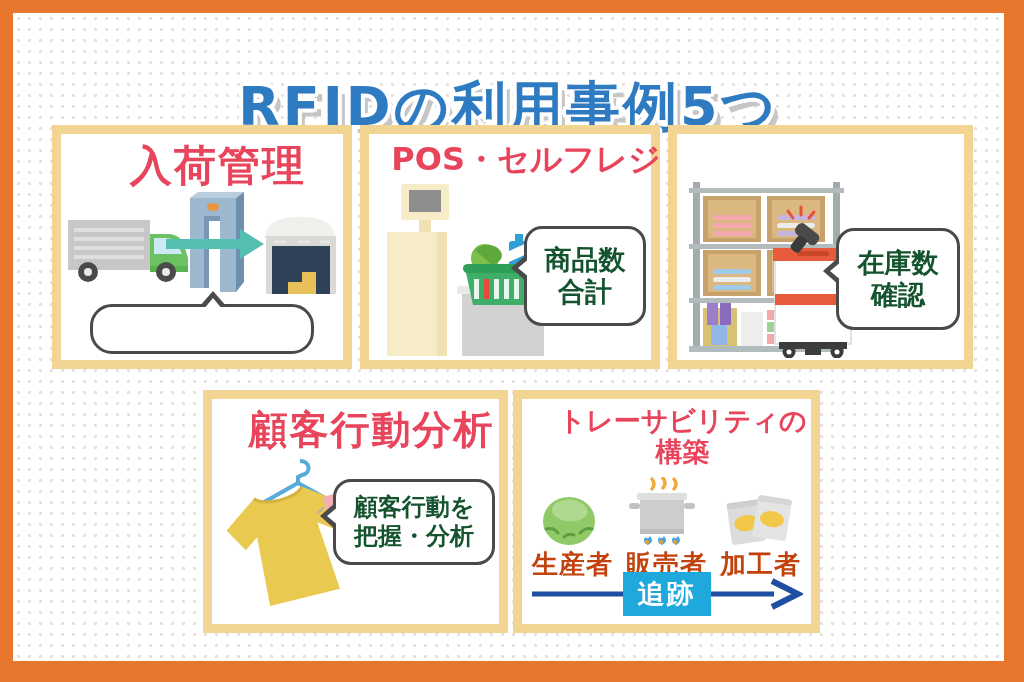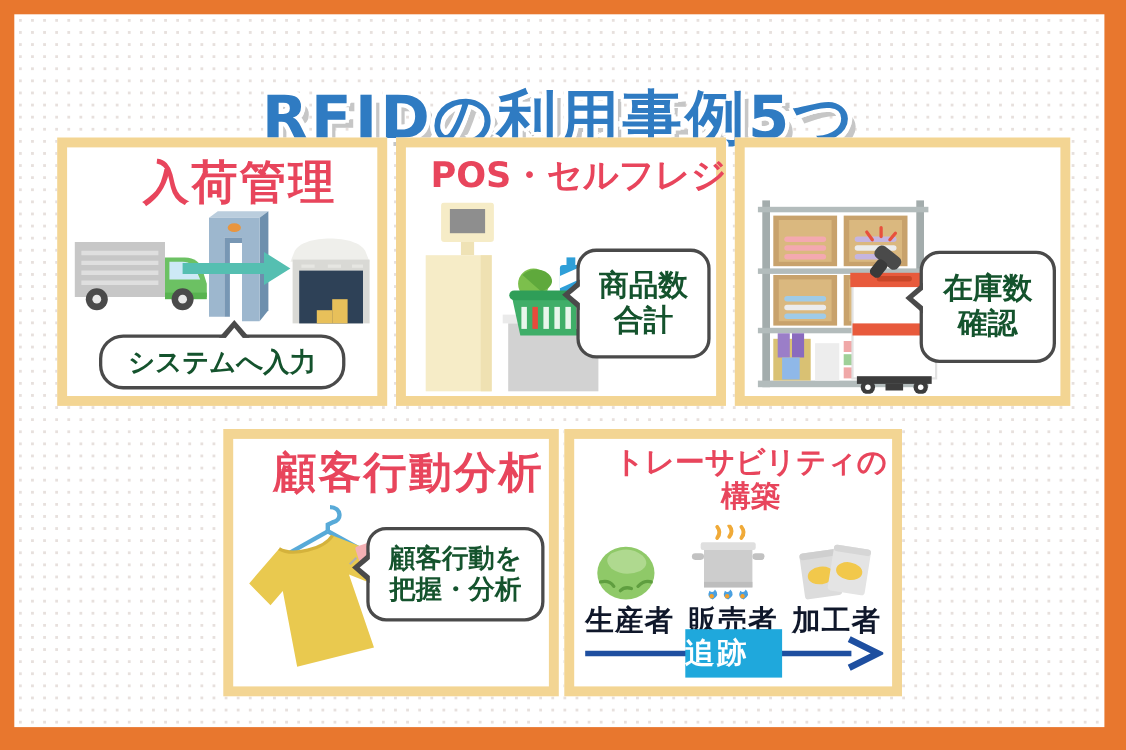--- a/index.html
+++ b/index.html
@@ -40,25 +40,25 @@
     border-top:10px solid transparent;border-bottom:10px solid transparent;border-right:12px solid #fff;}
   .bubble-1{left:50%;transform:translateX(-50%);bottom:6px;width:218px;height:44px;
     border-radius:22px;font-size:24px;}
   .bubble-2{right:5px;top:92px;width:116px;height:94px;border-radius:18px;font-size:27px;}
   .bubble-3{right:4px;top:94px;width:118px;height:96px;border-radius:18px;font-size:27px;}
   .bubble-4{right:4px;top:80px;width:156px;height:80px;border-radius:18px;font-size:24px;}
   .stage-row{position:absolute;left:10px;right:10px;top:78px;height:70px;
     display:flex;justify-content:space-between;align-items:flex-end;padding:0 8px;}
   .label-row{position:absolute;left:0;right:0;top:148px;display:flex;
     justify-content:space-between;padding:0 10px;}
-  .stage-label{font-size:26px;font-weight:bold;color:#0f172a;letter-spacing:1px;}
+  .stage-label{font-size:26px;font-weight:bold;color:#c2410c;letter-spacing:1px;}
   .track-row{position:absolute;left:8px;right:8px;bottom:8px;height:44px;}
   .track-box{position:absolute;left:50%;top:0;transform:translateX(-50%);width:88px;height:44px;
     background:#1FA8DC;color:#fff;font-size:27px;font-weight:bold;
-    display:flex;align-items:center;justify-content:flex-start;letter-spacing:2px;}
+    display:flex;align-items:center;justify-content:center;letter-spacing:2px;}
 </style>
 </head>
 <body>
 
 <div class="page">
   <div class="canvas">
 
     <h1 class="main-title">RFIDの利用事例5つ</h1>
 
     <div class="card card-1">
@@ -99,21 +99,20 @@
               <line x1="254" y1="52" x2="264" y2="52"></line>
           </g>
           <rect x="206" y="56" width="58" height="48" fill="#2E4157"></rect>
           <rect x="236" y="82" width="14" height="22" fill="#E8C05A"></rect>
           <rect x="222" y="92" width="14" height="12" fill="#E8C05A"></rect>
         </g>
       </svg>
       <div class="bubble bubble-1">
         <span class="tail tail-top-border"></span>
         <span class="tail tail-top-fill"></span>
-        <span>システムへ入力</span>
       </div>
     </div>
 
     <div class="card card-2">
       <div class="card-title t2">POS・セルフレジ</div>
       <svg class="illo" style="left:10px;top:50px;" width="172" height="172" viewBox="0 0 172 172">
         <g>
           <rect x="22" y="0" width="48" height="36" rx="3" fill="#F6ECC7"></rect>
           <rect x="30" y="6" width="32" height="22" fill="#8E8E8E"></rect>
           <rect x="40" y="36" width="12" height="12" fill="#EFE2B5"></rect>

